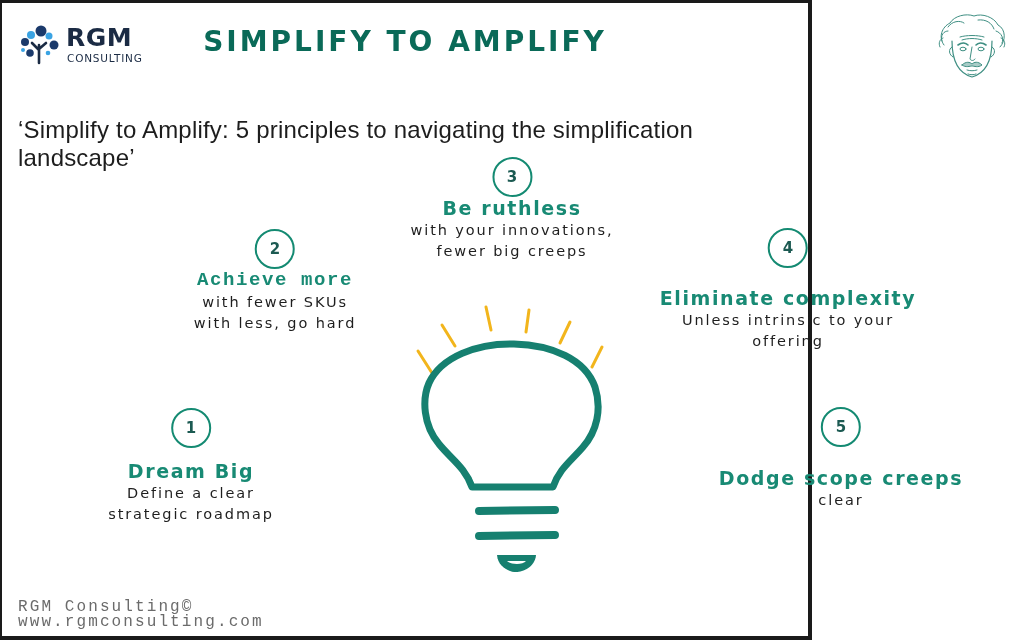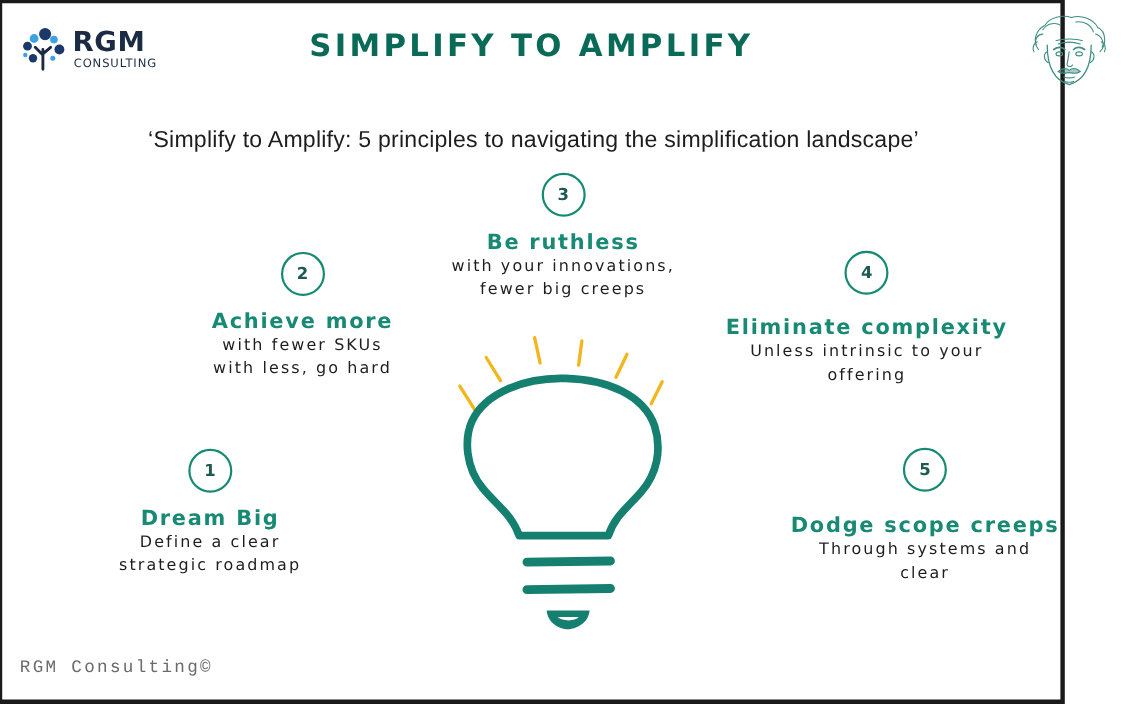--- a/index.html
+++ b/index.html
@@ -10,21 +10,21 @@
     body {
       width: 1024px;
       height: 640px;
       overflow: hidden;
       position: relative;
       font-family: "DejaVu Sans", "Liberation Sans", sans-serif;
     }
     .frame {
       position: absolute;
       left: 0; top: 0;
-      width: 968px; height: 640px;
+      width: 812px; height: 640px;
       box-sizing: border-box;
       border-top: 3px solid #1a1a1a;
       border-left: 2px solid #1a1a1a;
       border-right: 4px solid #1a1a1a;
       border-bottom: 4px solid #1a1a1a;
       background: #ffffff;
     }
     .logo {
       position: absolute;
       left: 16px; top: 20px;
@@ -64,25 +64,25 @@
       color: #0a6a58;
       letter-spacing: 3px;
     }
     .einstein {
       position: absolute;
       left: 932px; top: 8px;
       width: 76px; height: 76px;
     }
     .subtitle {
       position: absolute;
-      left: 4px; right: 0;
+      left: 16px; right: 0;
       top: 113px;
-      text-align: center;
+      text-align: left;
       font-family: "Liberation Sans", sans-serif;
-      font-size: 21px;
+      font-size: 24px;
       color: #1d1d1d;
       letter-spacing: 0.2px;
     }
     .principle {
       position: absolute;
       display: flex;
       flex-direction: column;
       align-items: center;
       text-align: center;
       transform: translateX(-50%);
@@ -189,43 +189,42 @@
 
   <div class="principle" style="left:189px; top:405px;">
     <div class="num-circle">1</div>
     <div class="p-heading" style="margin-top:12px;">Dream Big</div>
     <div class="p-desc">Define a clear</div>
     <div class="p-desc">strategic roadmap</div>
   </div>
 
   <div class="principle" style="left:273px; top:226px;">
     <div class="num-circle">2</div>
-    <div class="p-heading" style="margin-top:12px;">Achieve more</div>
+    <div class="p-heading" style="font-family:Liberation Mono, monospace;">Achieve more</div>
     <div class="p-desc">with fewer SKUs</div>
     <div class="p-desc">with less, go hard</div>
   </div>
 
   <div class="principle" style="left:510px; top:154px;">
     <div class="num-circle">3</div>
-    <div class="p-heading" style="margin-top:12px;">Be ruthless</div>
+    <div class="p-heading" style="">Be ruthless</div>
     <div class="p-desc">with your innovations,</div>
     <div class="p-desc">fewer big creeps</div>
   </div>
 
   <div class="principle" style="left:786px; top:225px;">
     <div class="num-circle">4</div>
     <div class="p-heading" style="margin-top:19px;">Eliminate complexity</div>
     <div class="p-desc">Unless intrinsic to your</div>
     <div class="p-desc">offering</div>
   </div>
 
   <div class="principle" style="left:839px; top:404px;">
     <div class="num-circle">5</div>
     <div class="p-heading" style="margin-top:20px;">Dodge scope creeps</div>
-    <div class="p-desc">Through systems and</div>
     <div class="p-desc">clear</div>
   </div>
 
   <svg class="bulb" viewBox="0 0 210 275">
 
     <g stroke="#f2b51c" stroke-width="3" stroke-linecap="round" fill="none">
       <line x1="11" y1="52" x2="25" y2="74"></line>
       <line x1="35" y1="26" x2="48" y2="47"></line>
       <line x1="79" y1="8" x2="84" y2="31"></line>
       <line x1="122" y1="11" x2="119" y2="33"></line>
@@ -247,15 +246,16 @@
       <line x1="72" y1="212" x2="148" y2="211"></line>
       <line x1="72" y1="237" x2="148" y2="236"></line>
     </g>
 
     <path d="M90 256 L129 256 C128 268 116 273 109 273 C102 273 91 268 90 256 Z" fill="#168070"></path>
     <path d="M100 262 L119 262 C116 266 104 266 100 262 Z" fill="#ffffff"></path>
   </svg>
 
   <div class="footer">
     <div>RGM Consulting©</div>
+    <div>www.rgmconsulting.com</div>
   </div>
 
 </div>
 
 </body></html>

